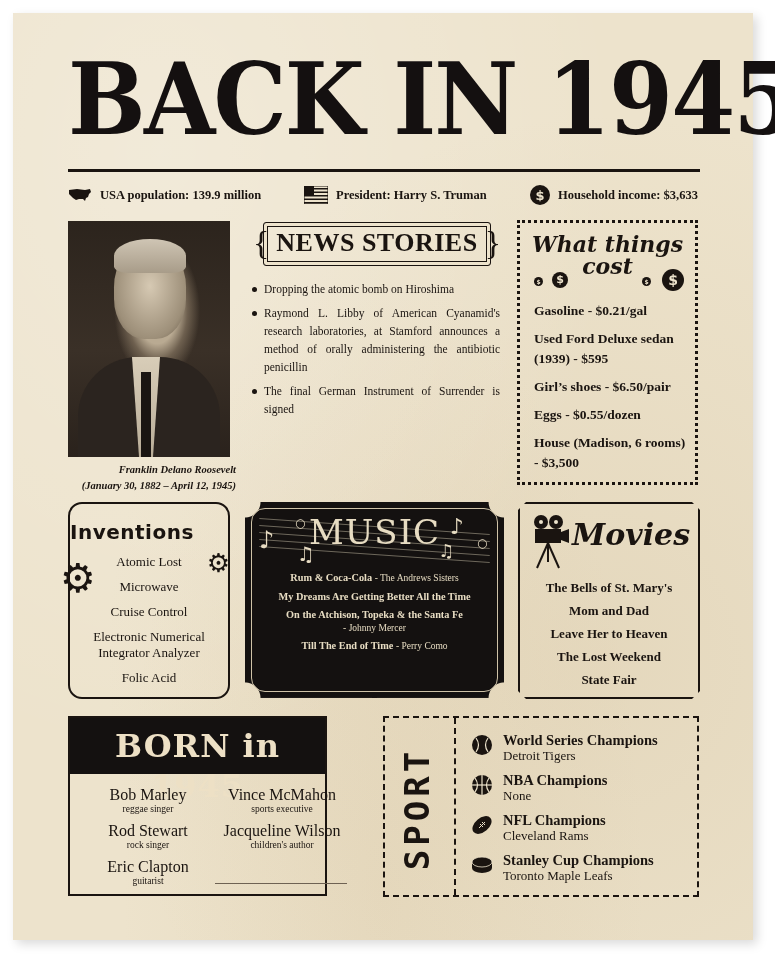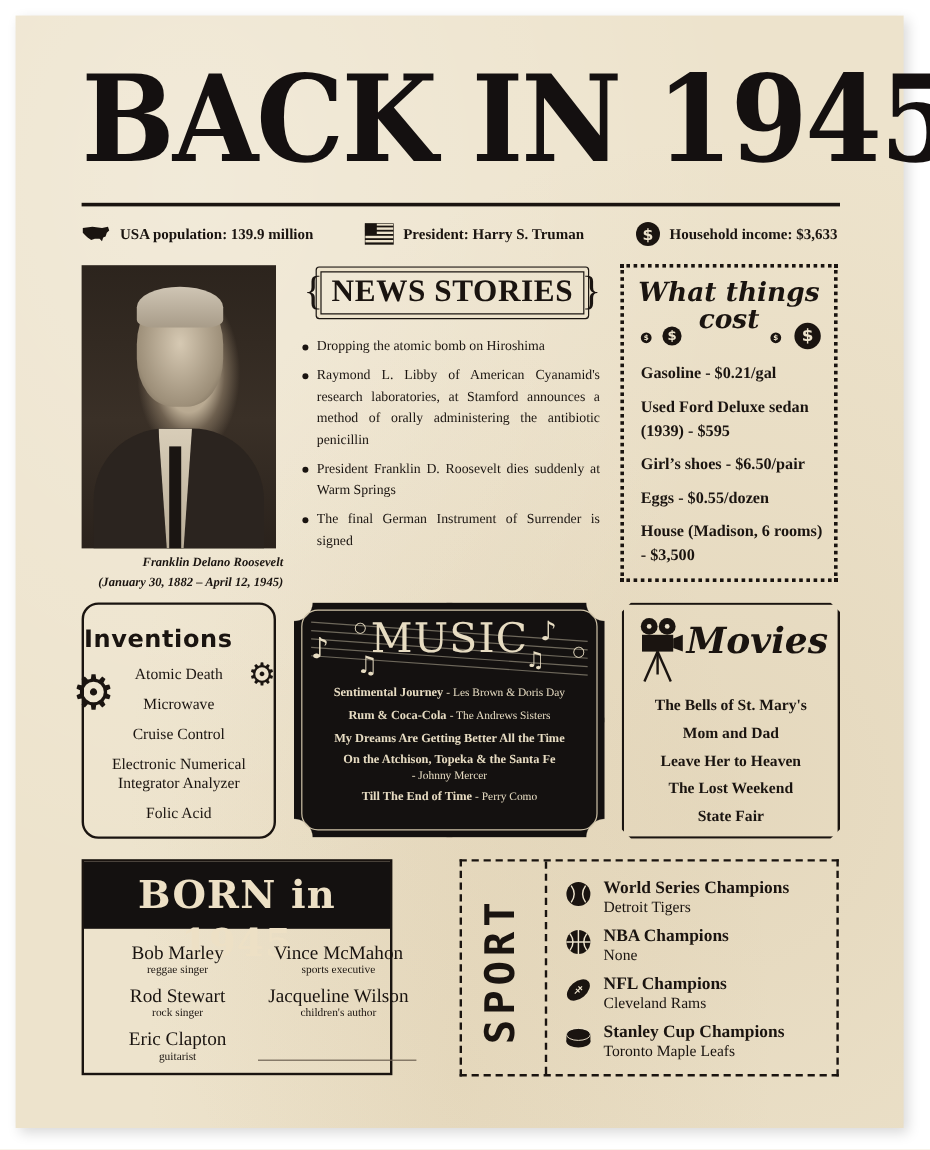--- a/index.html
+++ b/index.html
@@ -198,21 +198,20 @@
 
 <div class="abs news-banner">
   <div class="box"></div>
   <span class="brace" style="left:0;">{</span>
   <span class="brace" style="right:0;">}</span>
   <div class="label">NEWS STORIES</div>
 </div>
 <ul class="abs news-list">
   <li>Dropping the atomic bomb on Hiroshima</li>
   <li>Raymond L. Libby of American Cyanamid's research laboratories, at Stamford announces a method of orally administering the antibiotic penicillin</li>
-  <li>President Franklin D. Roosevelt dies suddenly at Warm Springs</li>
   <li>The final German Instrument of Surrender is signed</li>
 </ul>
 
 <div class="abs cost">
   <div class="cost-title">
     <div>What things</div>
     <div>cost</div>
   </div>
   <div class="cost-coins">
     <span class="coin" style="left:0;top:8px;width:9px;height:9px;font-size:6px;line-height:9px;">$</span>
@@ -227,21 +226,21 @@
     <li>Eggs - $0.55/dozen</li>
     <li>House (Madison, 6 rooms) - $3,500</li>
   </ul>
 </div>
 
 <div class="abs inv">
   <div class="inv-title">Inventions</div>
   <span class="gear" style="left:-10px;top:54px;font-size:40px;line-height:40px;">⚙</span>
   <span class="gear" style="right:-2px;top:46px;font-size:26px;line-height:26px;">⚙</span>
   <ul class="inv-list">
-    <li>Atomic Death</li>
+    <li>Atomic Lost</li>
     <li>Microwave</li>
     <li>Cruise Control</li>
     <li>Electronic Numerical Integrator Analyzer</li>
     <li>Folic Acid</li>
   </ul>
 </div>
 
 <div class="abs music">
   <div class="music-bg"></div>
   <div class="music-frame"></div>
@@ -253,24 +252,20 @@
       <i style="top:34px"></i>
   </div>
   <span class="note" style="left:14px;top:24px;font-size:24px;">♪</span>
   <span class="note" style="left:52px;top:40px;font-size:20px;">♫</span>
   <span class="note" style="left:50px;top:14px;font-size:12px;">○</span>
   <span class="note" style="left:205px;top:12px;font-size:22px;">♪</span>
   <span class="note" style="left:193px;top:38px;font-size:18px;">♫</span>
   <span class="note" style="left:232px;top:34px;font-size:12px;">○</span>
   <div class="music-title">MUSIC</div>
   <div class="music-list">
-    <div class="song">
-      <b>Sentimental Journey</b>
-      <span>- Les Brown &amp; Doris Day</span>
-    </div>
     <div class="song">
       <b>Rum &amp; Coca-Cola</b>
       <span>- The Andrews Sisters</span>
     </div>
     <div class="song">
       <b>My Dreams Are Getting Better All the Time</b>
     </div>
     <div class="song">
       <b>On the Atchison, Topeka &amp; the Santa Fe</b>
       <span class="artist-line">- Johnny Mercer</span>

